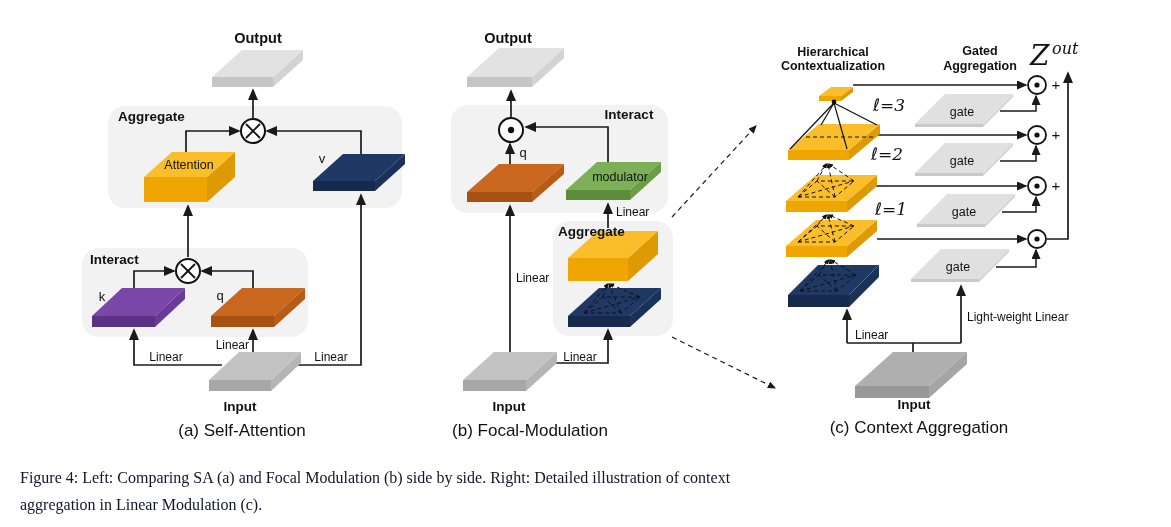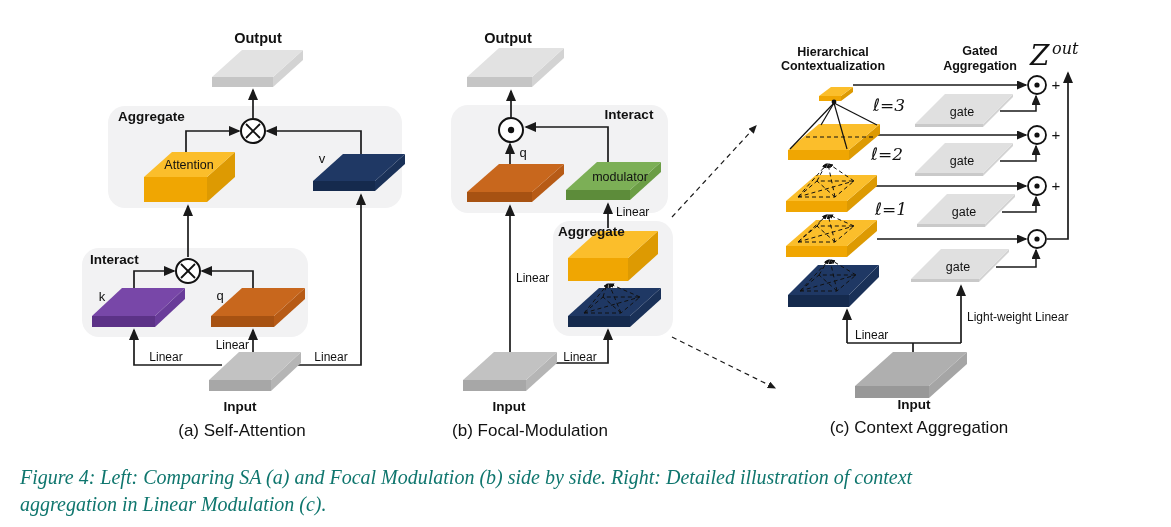--- a/index.html
+++ b/index.html
@@ -10,21 +10,21 @@
   .lnt{stroke:#1a1a1a;stroke-width:1.5;fill:none;}
   .dashArrow{stroke:#1a1a1a;stroke-width:1.2;fill:none;stroke-dasharray:5 4;}
   .pyr{stroke:#111;stroke-width:1.2;fill:none;}
   .pyrd{stroke:#111;stroke-width:1;fill:none;stroke-dasharray:4 3;}
   .op{fill:#ffffff;stroke:#111;stroke-width:2;}
   .ops{fill:#ffffff;stroke:#111;stroke-width:1.8;}
   text{font-family:"Liberation Sans",sans-serif;fill:#111;}
   .tb{font-weight:700;}
   .ti{font-family:"DejaVu Serif","DejaVu Sans",serif;font-style:italic;font-weight:400;}
   #figcap{position:absolute;left:20px;top:464px;width:1140px;
-          font-family:"Liberation Serif",serif;font-size:20px;line-height:27px;color:#0f766e;font-style:italic;}
+          font-family:"Liberation Serif",serif;font-size:16px;line-height:27px;color:#0f172a;}
 </style>
 </head>
 <body>
 
 <div id="page">
 <svg width="1171" height="452" viewBox="0 0 1171 452">
   <defs>
     <marker id="ah" markerWidth="8" markerHeight="8" refX="6" refY="3" orient="auto">
       <path d="M0,0 L7,3 L0,6 Z" fill="#1a1a1a"></path>
     </marker>

